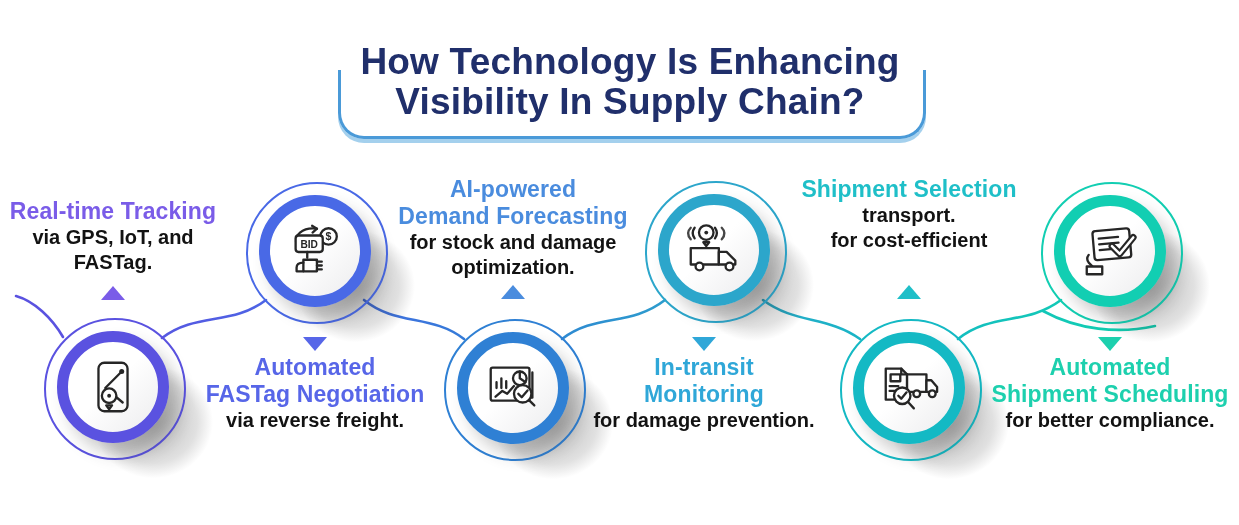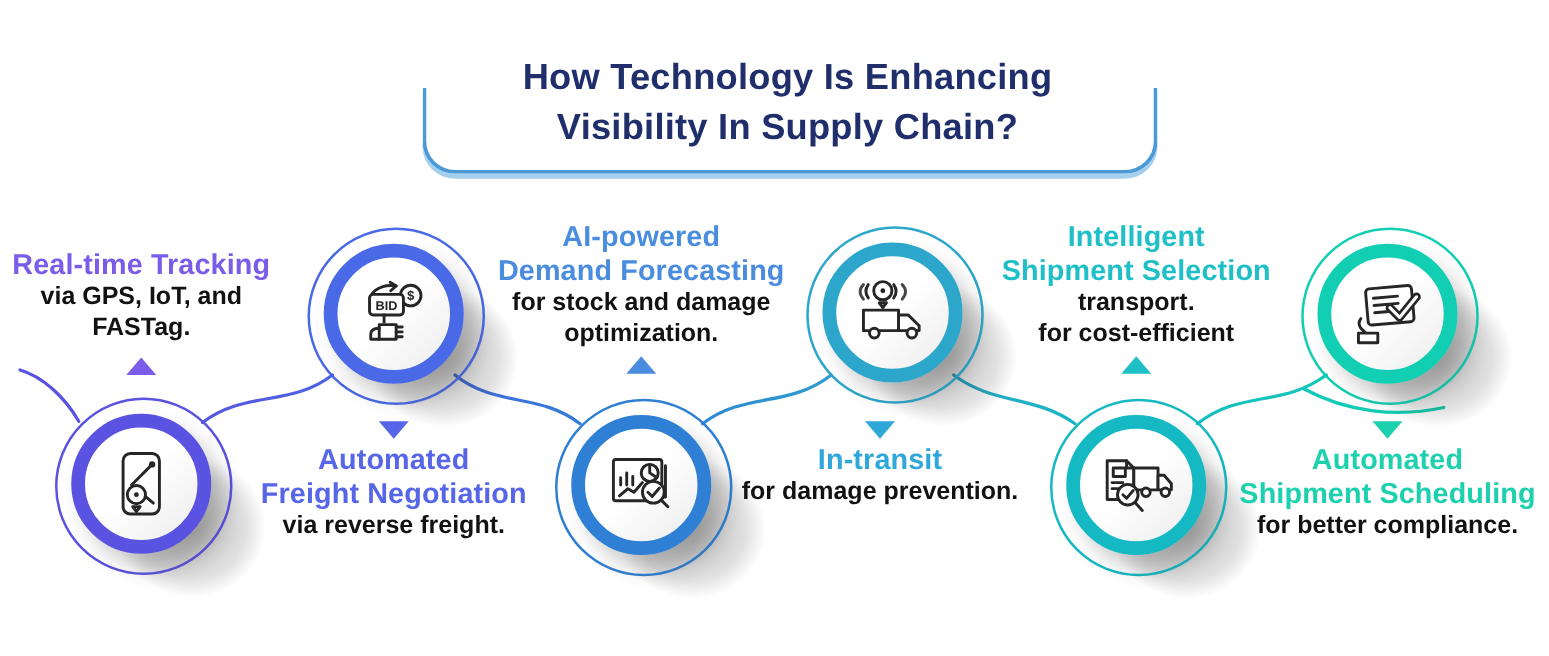--- a/index.html
+++ b/index.html
@@ -9,21 +9,21 @@
   }
   
   .title-bracket{
     position:absolute;left:338px;top:70px;width:582px;height:66px;
     border-left:3px solid #4a9ad8;border-right:3px solid #4a9ad8;border-bottom:3px solid #4a9ad8;
     border-radius:0 0 26px 26px;
     box-shadow:0 4px 0 rgba(90,169,222,.55);
   }
   .page-title{
     position:absolute;left:300px;top:42px;width:660px;text-align:center;
-    color:#202f6b;font-size:29px;line-height:40px;font-weight:800;letter-spacing:.2px;
+    color:#202f6b;font-size:37px;line-height:40px;font-weight:800;letter-spacing:.2px;
   }
   
   #wave{position:absolute;left:0;top:0;z-index:1;}
   
   .node{position:absolute;inset:0;pointer-events:none;}
   .shadow-blob{
     position:absolute;width:160px;height:150px;border-radius:50%;
     background:radial-gradient(closest-side, rgba(40,40,40,.32), rgba(40,40,40,.14) 55%, rgba(0,0,0,0) 75%);
     z-index:2;
   }
@@ -132,21 +132,21 @@
           <path d="M24 33 v6"></path>
           <path d="M20 41 h14 v12 h-14 z" fill="#fff"></path>
           <path d="M34 43 h5 M34 47 h5 M34 51 h5"></path>
           <path d="M20 44 c-5 0 -7 2 -7 5 v4 h7"></path>
         </svg>
       </span>
     </div>
     <div class="tri down t2"></div>
     <div class="textblock tb2">
       <div class="h">Automated</div>
-      <div class="h">Freight Negotiation</div>
+      <div class="h">FASTag Negotiation</div>
       <div class="d">via reverse freight.</div>
       <div class="d"></div>
     </div>
   </div>
 
   <div class="node" style="--accent: #4a8cde; --ring: #2f80d4;">
     <div class="shadow-blob s3"></div>
     <div class="outline o3"></div>
     <div class="circle c3">
       <span class="icon">
@@ -186,20 +186,21 @@
           <rect x="8" y="30" width="29" height="17" fill="#fff"></rect>
           <path d="M37 47 v-13 h8 l9 9 v4 z" fill="#fff"></path>
           <circle cx="17" cy="49" r="4" fill="#fff"></circle>
           <circle cx="48" cy="49" r="4" fill="#fff"></circle>
         </svg>
       </span>
     </div>
     <div class="tri down t4"></div>
     <div class="textblock tb4">
       <div class="h">In-transit</div>
+      <div class="h">Monitoring</div>
       <div class="d">for damage prevention.</div>
       <div class="d"></div>
     </div>
   </div>
 
   <div class="node" style="--accent: #1fbfc8; --ring: #14b9c4;">
     <div class="shadow-blob s5"></div>
     <div class="outline o5"></div>
     <div class="circle c5">
       <span class="icon">
@@ -213,21 +214,20 @@
           <circle cx="40" cy="38" r="3.5" fill="#fff"></circle>
           <circle cx="56" cy="38" r="3.5" fill="#fff"></circle>
           <circle cx="25" cy="40" r="8.5" fill="#fff"></circle>
           <path d="M21 40 l3 3 5.5 -6.5"></path>
           <path d="M31 46.5 L37 53"></path>
         </svg>
       </span>
     </div>
     <div class="tri up t5"></div>
     <div class="textblock tb5">
-      <div class="h">Intelligent</div>
       <div class="h">Shipment Selection</div>
       <div class="d">transport.</div>
       <div class="d">for cost-efficient</div>
     </div>
   </div>
 
   <div class="node" style="--accent: #1dd0ae; --ring: #12ceb2;">
     <div class="shadow-blob s6"></div>
     <div class="outline o6"></div>
     <div class="circle c6">

